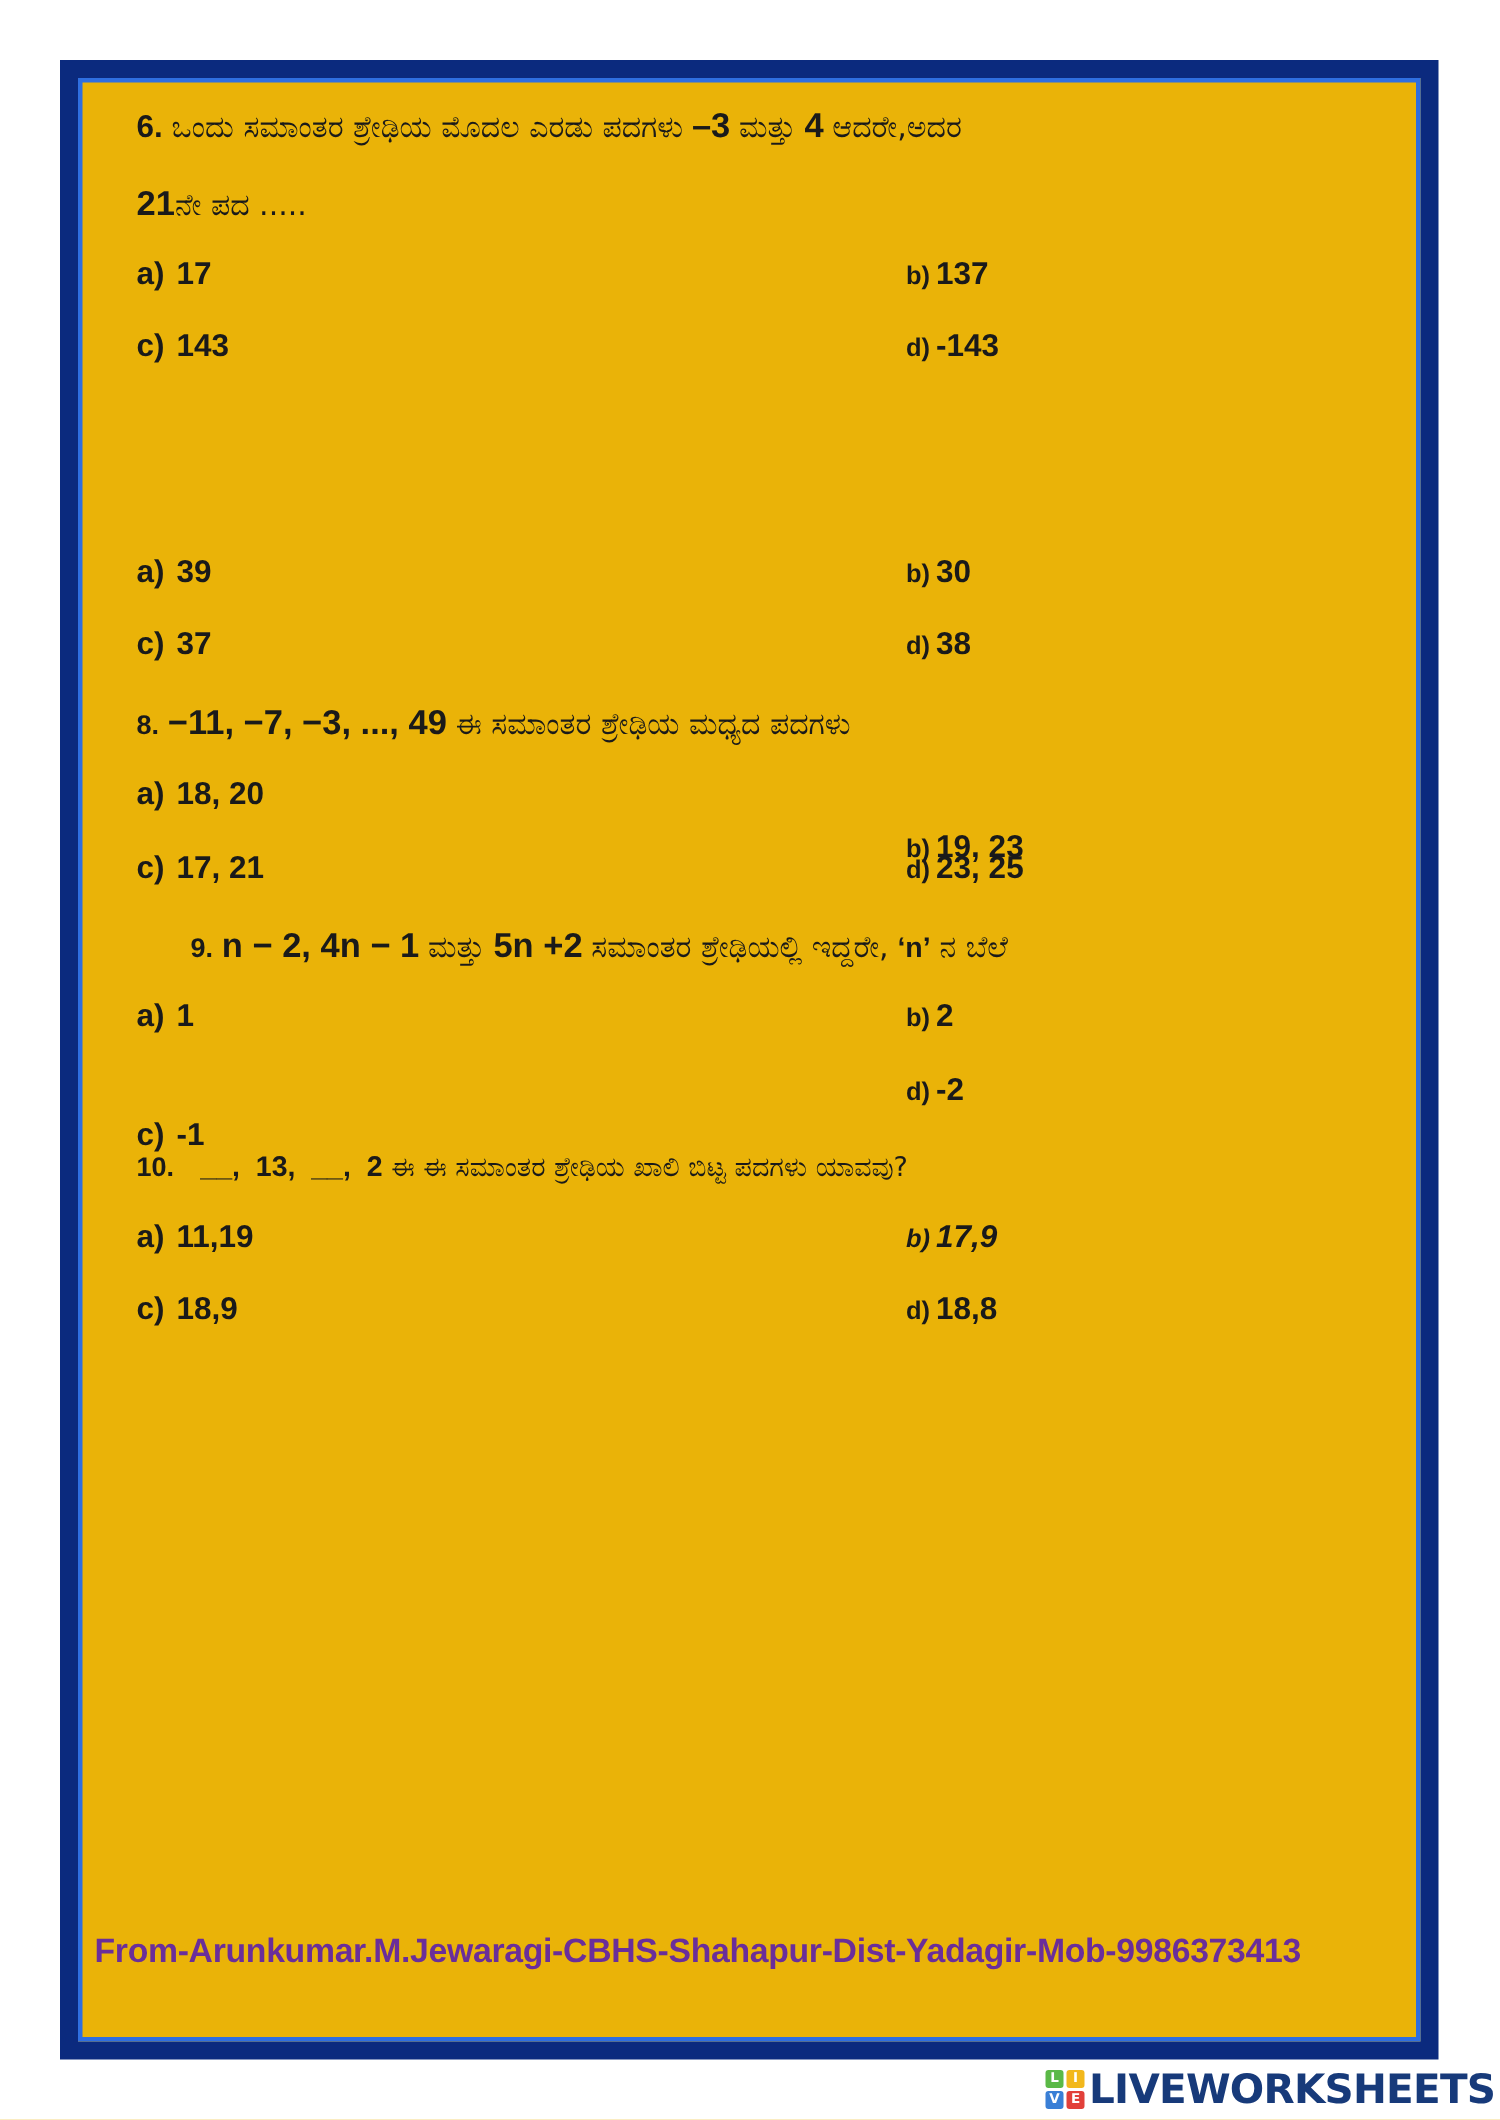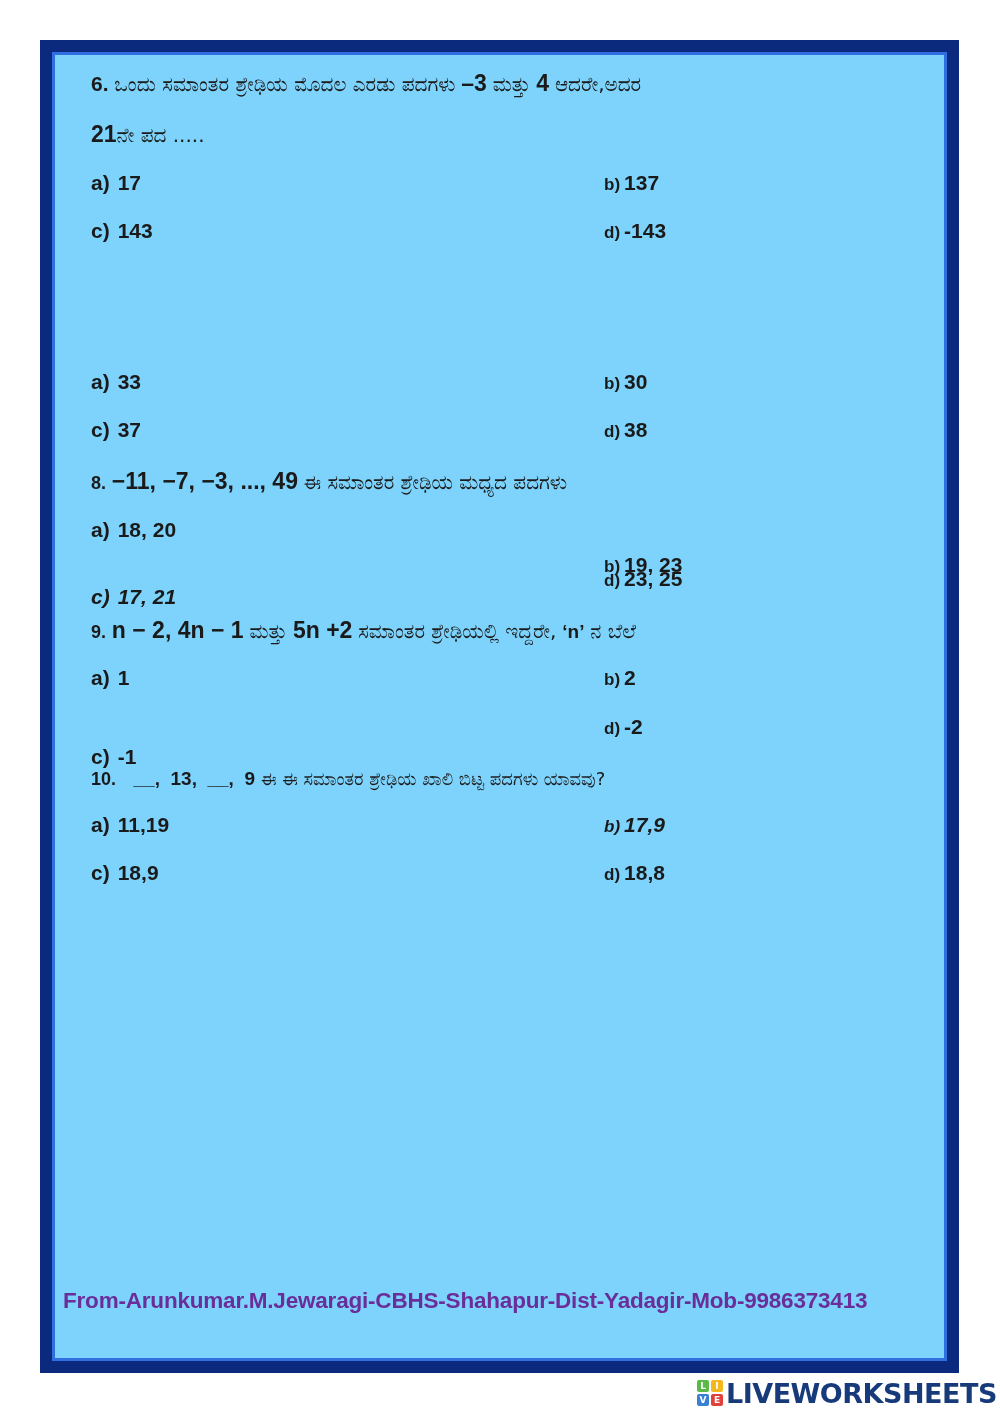--- a/index.html
+++ b/index.html
@@ -20,21 +20,21 @@
       top: 40px;
       width: 919px;
       height: 1333px;
       background: #0b2a7e;
       padding: 12px;
     }
     .frame-inner {
       width: 100%;
       height: 100%;
       border: 3px solid #2f6fe0;
-      background: #7dd3fc;
+      background: #eab308;
       position: relative;
     }
     .page-content {
       position: absolute;
       left: 0;
       top: 0;
       right: 0;
       bottom: 0;
     }
     .question {
@@ -138,21 +138,21 @@
       <div class="opt left" style="top: 162px;">
         <span class="lbl-left">c)</span><span>143</span>
       </div>
       <div class="opt right" style="top: 162px;">
         <span class="lbl-right">d)</span><span>-143</span>
       </div>
 
       <div class="question" style="top: 203px;">
       </div>
       <div class="opt left" style="top: 313px;">
-        <span class="lbl-left">a)</span><span>33</span>
+        <span class="lbl-left">a)</span><span>39</span>
       </div>
       <div class="opt right" style="top: 313px;">
         <span class="lbl-right">b)</span><span>30</span>
       </div>
       <div class="opt left" style="top: 361px;">
         <span class="lbl-left">c)</span><span>37</span>
       </div>
       <div class="opt right" style="top: 361px;">
         <span class="lbl-right">d)</span><span>38</span>
       </div>
@@ -163,28 +163,28 @@
           <span class="qmath">−11, −7, −3, ..., 49</span>
           <span class="qtext">ಈ ಸಮಾಂತರ ಶ್ರೇಢಿಯ ಮಧ್ಯದ ಪದಗಳು</span>
         </span>
       </div>
       <div class="opt left" style="top: 461px;">
         <span class="lbl-left">a)</span><span>18, 20</span>
       </div>
       <div class="opt right" style="top: 461px; margin-top: 35px;">
         <span class="lbl-right">b)</span><span>19, 23</span>
       </div>
-      <div class="opt left" style="top: 528px; font-style: italic;">
+      <div class="opt left" style="top: 510px;">
         <span class="lbl-left">c)</span><span>17, 21</span>
       </div>
       <div class="opt right" style="top: 510px;">
         <span class="lbl-right">d)</span><span>23, 25</span>
       </div>
 
-      <div class="question" style="top: 550px;">
+      <div class="question" style="top: 550px; margin-left: 36px;">
         <span class="qcont">
           <span class="qnum small">9.</span>
           <span class="qmath">n − 2, 4n − 1</span>
           <span class="qtext">ಮತ್ತು</span>
           <span class="qmath">5n +2</span>
           <span class="qtext">ಸಮಾಂತರ ಶ್ರೇಢಿಯಲ್ಲಿ ಇದ್ದರೇ,</span>
           <span class="qmath" style="font-size:19px;">‘n’</span>
           <span class="qtext">ನ ಬೆಲೆ</span>
         </span>
       </div>
@@ -195,21 +195,21 @@
         <span class="lbl-right">b)</span><span>2</span>
       </div>
       <div class="opt left" style="top: 688px;">
         <span class="lbl-left">c)</span><span>-1</span>
       </div>
       <div class="opt right" style="top: 658px;">
         <span class="lbl-right">d)</span><span>-2</span>
       </div>
 
       <div class="question" style="top: 698px;">
-        <span class="qcont" style="white-space: pre;"><span class="qnum small">10.</span>   <span class="qmath" style="font-size:19px;">__,  13,  __,  9</span> <span class="qtext" style="font-size:18px;">ಈ ಈ ಸಮಾಂತರ ಶ್ರೇಢಿಯ ಖಾಲಿ ಬಿಟ್ಟ ಪದಗಳು ಯಾವವು?</span></span>
+        <span class="qcont" style="white-space: pre;"><span class="qnum small">10.</span>   <span class="qmath" style="font-size:19px;">__,  13,  __,  2</span> <span class="qtext" style="font-size:18px;">ಈ ಈ ಸಮಾಂತರ ಶ್ರೇಢಿಯ ಖಾಲಿ ಬಿಟ್ಟ ಪದಗಳು ಯಾವವು?</span></span>
       </div>
       <div class="opt left" style="top: 756px;">
         <span class="lbl-left">a)</span><span>11,19</span>
       </div>
       <div class="opt right" style="top: 756px; font-style: italic;">
         <span class="lbl-right">b)</span><span>17,9</span>
       </div>
       <div class="opt left" style="top: 804px;">
         <span class="lbl-left">c)</span><span>18,9</span>
       </div>

